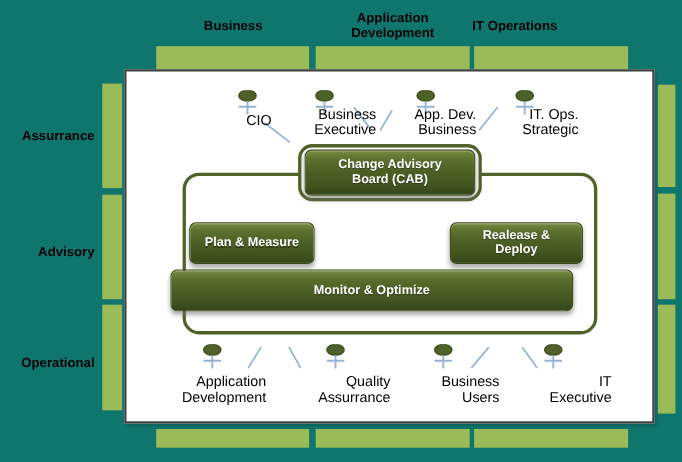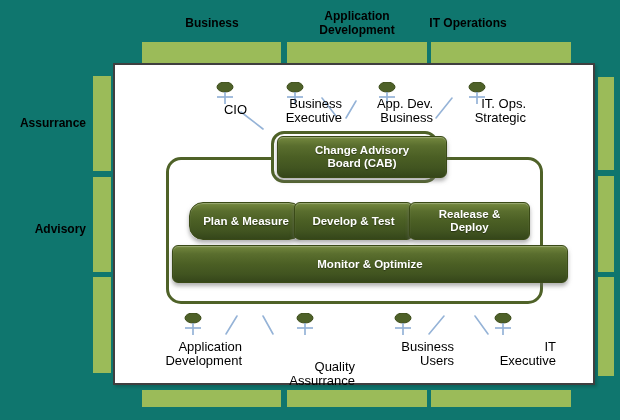--- a/index.html
+++ b/index.html
@@ -58,20 +58,21 @@
 
 <div class="stage">
 
   <div class="col-header" style="left:142px;top:16px;">Business</div>
   <div class="col-header" style="left:287px;top:9px;">Application
 Development</div>
   <div class="col-header" style="left:398px;top:16px;">IT Operations</div>
 
   <div class="row-label" style="top:116px;">Assurrance</div>
   <div class="row-label" style="top:222px;">Advisory</div>
+  <div class="row-label" style="top:323px;">Operational</div>
 
   <div class="hbar" style="left:142px;top:42px;width:139px;height:21px;"></div>
   <div class="hbar" style="left:287px;top:42px;width:140px;height:21px;"></div>
   <div class="hbar" style="left:431px;top:42px;width:140px;height:21px;"></div>
 
   <div class="hbar" style="left:142px;top:390px;width:139px;height:17px;"></div>
   <div class="hbar" style="left:287px;top:390px;width:140px;height:17px;"></div>
   <div class="hbar" style="left:431px;top:390px;width:140px;height:17px;"></div>
 
   <div class="vbar" style="left:93px;top:76px;width:18px;height:95px;"></div>
@@ -93,28 +94,27 @@
       <line x1="322" y1="98" x2="336" y2="116"></line>
       <line x1="346" y1="118" x2="356" y2="101"></line>
       <line x1="436" y1="118" x2="452" y2="98"></line>
       <line x1="226" y1="334" x2="237" y2="316"></line>
       <line x1="263" y1="316" x2="273" y2="334"></line>
       <line x1="429" y1="334" x2="444" y2="316"></line>
       <line x1="475" y1="316" x2="488" y2="334"></line>
     </g>
   </svg>
 
-  <div class="gbox" style="left:277px;top:136px;width:170px;height:42px;">Change Advisory
+  <div class="gbox" style="left:277px;top:136px;width:155px;height:42px;">Change Advisory
 Board (CAB)</div>
 
-  <div class="gbox" style="left:189px;top:202px;width:114px;height:38px;border-radius:14px;">Plan &amp; Measure</div>
-  <div class="gbox" style="left:294px;top:202px;width:119px;height:38px;">Develop &amp; Test</div>
+  <div class="gbox" style="left:172px;top:202px;width:114px;height:38px;">Plan &amp; Measure</div>
   <div class="gbox" style="left:394px;top:202px;width:121px;height:38px;margin-left:15px;">Realease &amp;
 Deploy</div>
-  <div class="gbox" style="left:172px;top:245px;width:396px;height:38px;">Monitor &amp; Optimize</div>
+  <div class="gbox" style="left:155px;top:245px;width:366px;height:38px;">Monitor &amp; Optimize</div>
 
   <svg class="person" style="left:213px;top:82px;" viewBox="0 0 24 26">
       <ellipse cx="12" cy="5" rx="8" ry="5" fill="#4E6128" stroke="#3a4a17"></ellipse>
       <line x1="12" y1="10" x2="12" y2="22" stroke="#95B3D7" stroke-width="1.7"></line>
       <line x1="4" y1="15" x2="20" y2="15" stroke="#95B3D7" stroke-width="1.7"></line>
     </svg>
   <svg class="person" style="left:283px;top:82px;" viewBox="0 0 24 26">
       <ellipse cx="12" cy="5" rx="8" ry="5" fill="#4E6128" stroke="#3a4a17"></ellipse>
       <line x1="12" y1="10" x2="12" y2="22" stroke="#95B3D7" stroke-width="1.7"></line>
       <line x1="4" y1="15" x2="20" y2="15" stroke="#95B3D7" stroke-width="1.7"></line>
@@ -154,20 +154,20 @@
       <line x1="4" y1="15" x2="20" y2="15" stroke="#95B3D7" stroke-width="1.7"></line>
     </svg>
   <svg class="person" style="left:491px;top:313px;" viewBox="0 0 24 26">
       <ellipse cx="12" cy="5" rx="8" ry="5" fill="#4E6128" stroke="#3a4a17"></ellipse>
       <line x1="12" y1="10" x2="12" y2="22" stroke="#95B3D7" stroke-width="1.7"></line>
       <line x1="4" y1="15" x2="20" y2="15" stroke="#95B3D7" stroke-width="1.7"></line>
     </svg>
 
   <div class="plabel" style="left:142px;top:340px;width:100px;">Application
 Development</div>
-  <div class="plabel" style="left:255px;top:340px;width:100px;margin-top:20px;">Quality
+  <div class="plabel" style="left:255px;top:340px;width:100px;">Quality
 Assurrance</div>
   <div class="plabel" style="left:354px;top:340px;width:100px;">Business
 Users</div>
   <div class="plabel" style="left:456px;top:340px;width:100px;">IT
 Executive</div>
 
 </div>
 
 </body></html>

